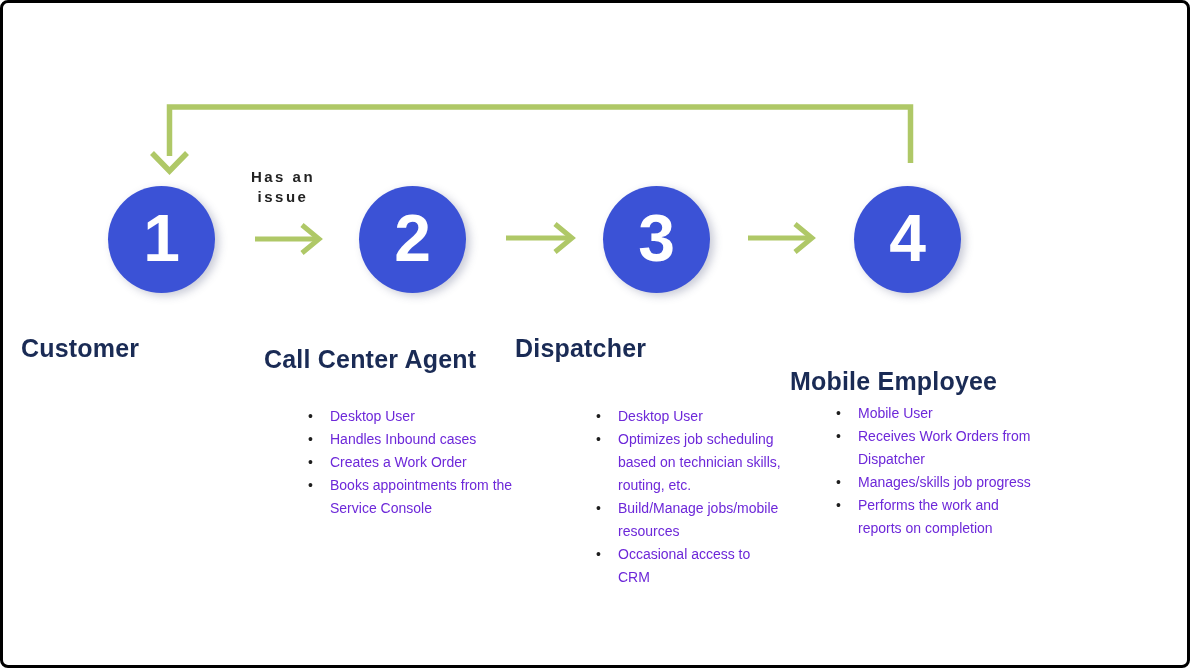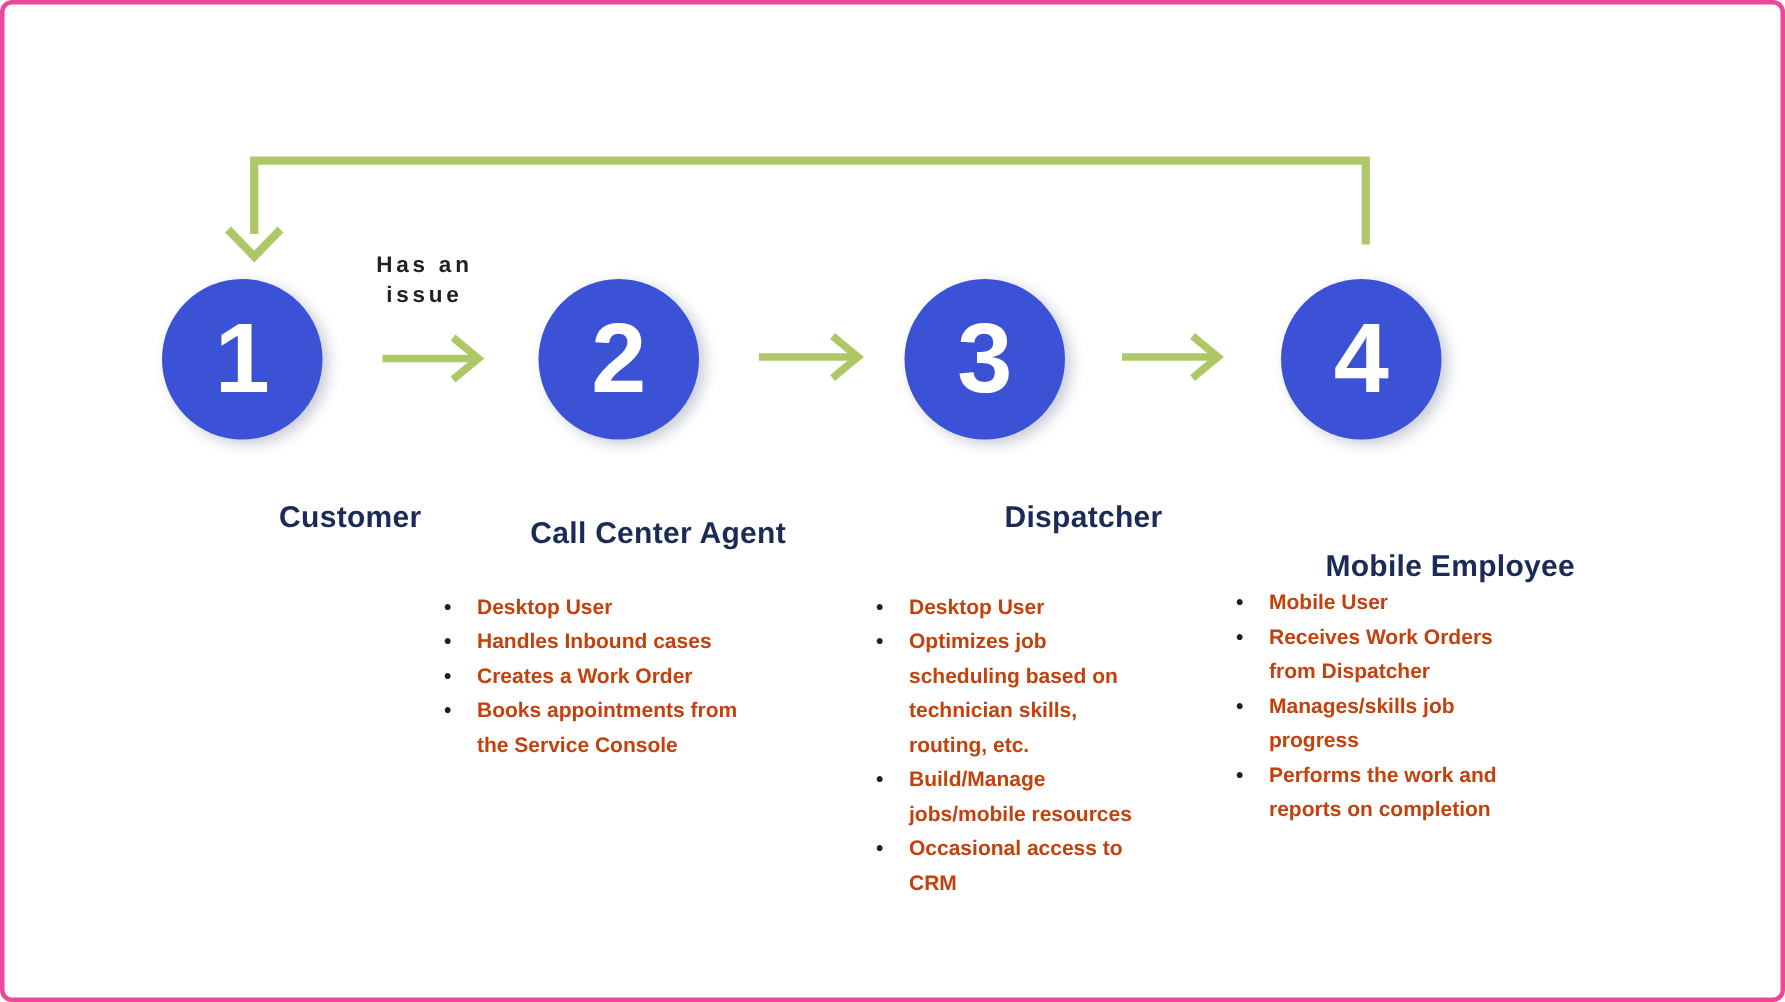--- a/index.html
+++ b/index.html
@@ -1,21 +1,21 @@
 <!DOCTYPE html>
 <html><head>
 <meta charset="utf-8">
 <style>
   html,body{margin:0;padding:0;background:#fff;}
   *{box-sizing:border-box;}
   .canvas{
     position:relative;
     width:1190px;height:668px;
     background:#ffffff;
-    border:3px solid #ec4899;
+    border:3px solid #000000;
     border-radius:8px;
     overflow:hidden;
     font-family:"Liberation Sans","DejaVu Sans",sans-serif;
   }
   .connectors{
     position:absolute;left:0;top:0;width:1190px;height:668px;
     pointer-events:none;
   }
   .circle{
     position:absolute;
@@ -28,46 +28,45 @@
   .circle span{
     color:#ffffff;
     font-size:66px;
     font-weight:bold;
     line-height:1;
     transform:translateY(-2px);
   }
   .step-title{
     position:absolute;
     width:260px;
-    text-align:right;
+    text-align:left;
     color:#1A2B55;
-    font-size:20px;
+    font-size:25px;
     font-weight:bold;
     letter-spacing:0.2px;
     white-space:nowrap;
   }
   .transition-label{
     position:absolute;
     left:219px;top:164px;width:122px;
     text-align:center;
     color:#222222;
     font-size:15px;
     font-weight:bold;
     letter-spacing:2.5px;
     line-height:20px;
   }
   .transition-label span{display:block;}
   ul.bullets{
     position:absolute;
-    margin:0;padding:0;
+    margin:12px;padding:0;
     list-style:none;
-    color:#c2410c;
+    color:#6d28d9;
     font-size:14px;
     line-height:23px;
-    font-weight:bold;
   }
   ul.bullets li{
     position:relative;
     padding-left:25px;
   }
   ul.bullets li::before{
     content:"\2022";
     position:absolute;
     left:3px;top:0;
     color:#1E1E1E;

